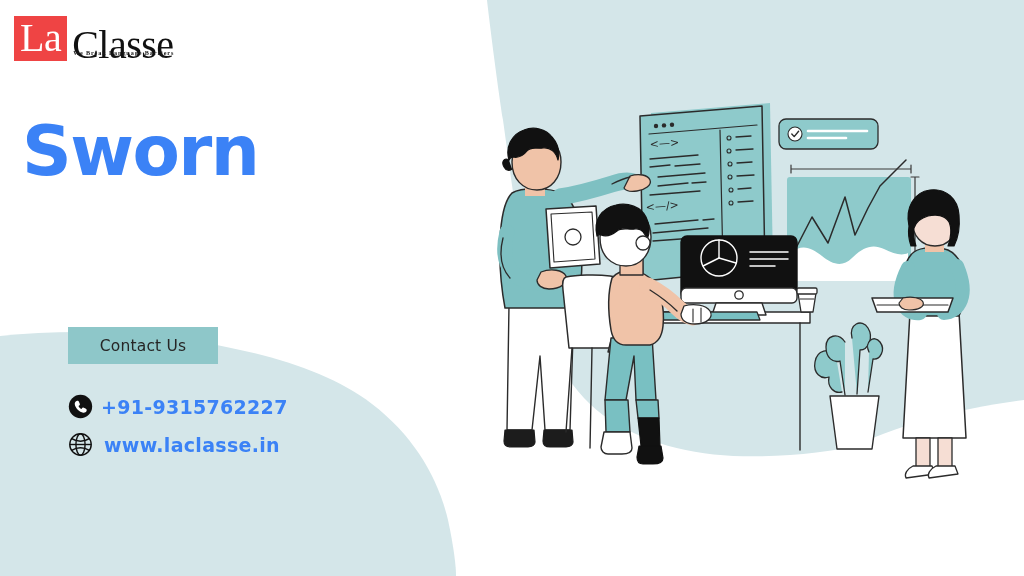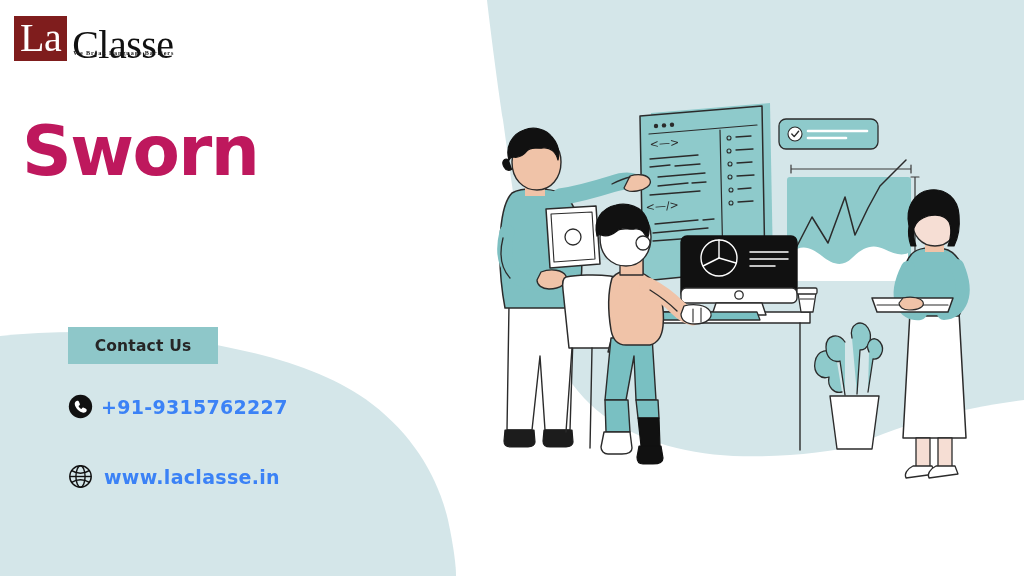--- a/index.html
+++ b/index.html
@@ -43,21 +43,21 @@
   
   .logo {
     position: absolute;
     left: 14px;
     top: 16px;
     height: 46px;
     display: flex;
     align-items: flex-start;
   }
   .logo-la {
-    background: #7f1d1d;
+    background: #ef4444;
     color: #ffffff;
     font-family: "Liberation Serif", serif;
     font-size: 40px;
     line-height: 42px;
     padding: 1px 6px 2px 6px;
     letter-spacing: -0.5px;
   }
   .logo-right {
     position: relative;
     padding-left: 5px;
@@ -85,56 +85,56 @@
 
   
   .headline {
     position: absolute;
     left: 22px;
     top: 112px;
     font-family: "DejaVu Sans", sans-serif;
     font-weight: bold;
     font-size: 69px;
     line-height: 78px;
-    color: #be185d;
+    color: #3b82f6;
     letter-spacing: -1.5px;
   }
   .headline span { display: block; }
 
   
   .contact-btn {
     position: absolute;
     left: 68px;
     top: 327px;
     width: 150px;
     height: 37px;
     background: #8ec7c9;
     display: flex;
     align-items: center;
     justify-content: center;
     font-family: "DejaVu Sans", sans-serif;
-    font-weight: bold;
+    font-weight: normal;
     font-size: 15.5px;
     color: #262626;
     letter-spacing: 0.2px;
   }
 
   
   .contact-line {
     position: absolute;
     display: flex;
     align-items: center;
     font-family: "DejaVu Sans", sans-serif;
     font-weight: bold;
     font-size: 19px;
     color: #3b82f6;
     letter-spacing: 0.3px;
   }
   .contact-phone { left: 68px; top: 394px; }
-  .contact-web   { left: 68px; top: 464px; justify-content: center; }
+  .contact-web   { left: 68px; top: 432px; justify-content: center; }
   .contact-icon {
     width: 25px;
     height: 25px;
     margin-right: 8px;
     flex: 0 0 auto;
     display: block;
   }
   .contact-web .contact-icon { margin-right: 11px; }
 </style>
 </head>

